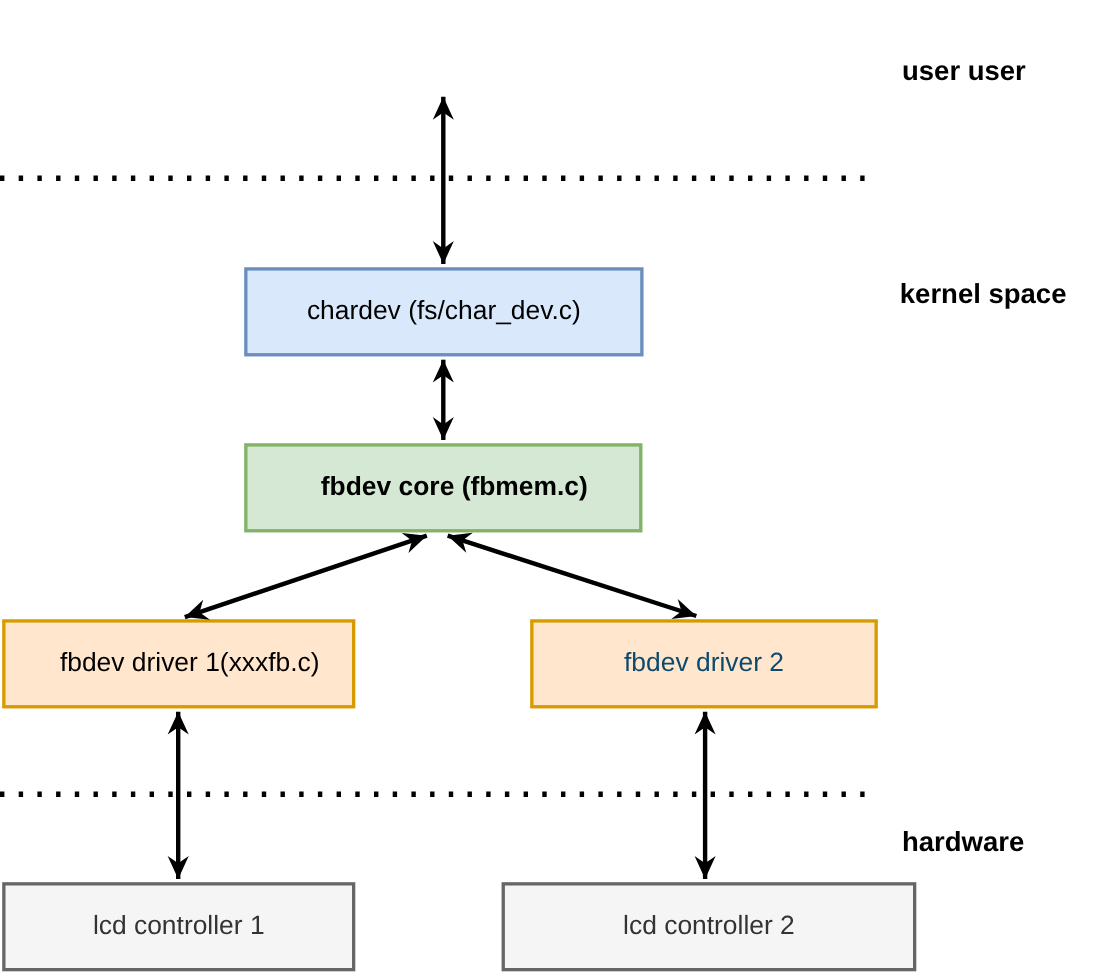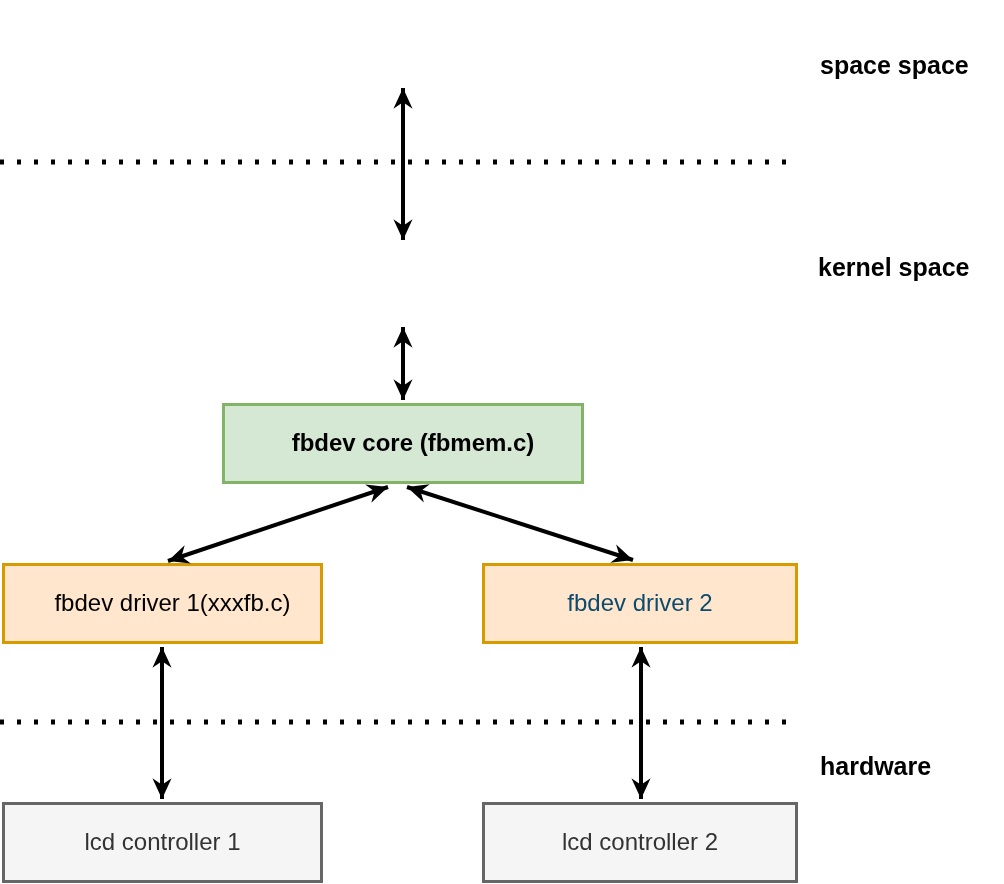--- a/index.html
+++ b/index.html
@@ -32,41 +32,44 @@
     color: #000;
     z-index: 1;
     white-space: nowrap;
   }
   #box-fbdev-app   { left: 222px; top: 4px;   width: 363px; height: 81px; border-width: 4px; }
   #box-chardev     { left: 222px; top: 243px; width: 363px; height: 81px; }
   #box-fbdev-core  { left: 222px; top: 403px; width: 362px; height: 81px; }
   #box-driver-1    { left: 2px;   top: 563px; width: 321px; height: 81px; }
   #box-driver-2    { left: 482px; top: 563px; width: 316px; height: 81px; }
   #box-lcd-1       { left: 2px;   top: 802px; width: 321px; height: 81px; }
-  #box-lcd-2       { left: 482px; top: 802px; width: 316px; height: 81px; }
+  #box-lcd-2       { left: 456px; top: 802px; width: 377px; height: 81px; }
   #label-user-space   { left: 820px; top: 51px; }
   #label-kernel-space { left: 818px; top: 253px; }
   #label-hardware     { left: 820px; top: 752px; }
   .wires {
     position: absolute;
     left: 0; top: 0;
     width: 1004px; height: 884px;
     z-index: 2;
     pointer-events: none;
   }
   .wires line { stroke: #000000; }
   .arrow-line { stroke-width: 4; }
   .dotted-line { stroke-width: 5; }
 </style>
 </head>
 <body>
 
 <div class="canvas">
 
 
+  <div class="node" id="box-chardev" style="background: rgb(218, 232, 252); border-color: rgb(108, 142, 191); color: rgb(0, 0, 0);">
+    <span>chardev (fs/char_dev.c)</span>
+  </div>
 
   <div class="node" id="box-fbdev-core" style="background: rgb(213, 232, 212); border-color: rgb(130, 179, 102); color: rgb(0, 0, 0); font-weight: bold; padding-left: 20px;">
     <span>fbdev core (fbmem.c)</span>
   </div>
 
   <div class="node" id="box-driver-1" style="background: rgb(255, 230, 204); border-color: rgb(215, 155, 0); color: rgb(0, 0, 0); padding-left: 20px;">
     <span>fbdev driver 1(xxxfb.c)</span>
   </div>
 
   <div class="node" id="box-driver-2" style="background: rgb(255, 230, 204); border-color: rgb(215, 155, 0); color: #0c4a6e;">
@@ -74,21 +77,21 @@
   </div>
 
   <div class="node" id="box-lcd-1" style="background: rgb(245, 245, 245); border-color: rgb(102, 102, 102); color: rgb(51, 51, 51);">
     <span>lcd controller 1</span>
   </div>
 
   <div class="node" id="box-lcd-2" style="background: rgb(245, 245, 245); border-color: rgb(102, 102, 102); color: rgb(51, 51, 51);">
     <span>lcd controller 2</span>
   </div>
 
-  <div class="zone-label" id="label-user-space">space space</div>
+  <div class="zone-label" id="label-user-space">user user</div>
   <div class="zone-label" id="label-kernel-space">kernel space</div>
   <div class="zone-label" id="label-hardware">hardware</div>
 
   <svg class="wires" viewBox="0 0 1004 884" xmlns="http://www.w3.org/2000/svg">
     <defs>
       <marker id="arrowhead" viewBox="0 0 12 12" refX="11" refY="6" markerUnits="userSpaceOnUse" markerWidth="25" markerHeight="25" orient="auto-start-reverse">
         <path d="M 1,1.4 L 11,6 L 1,10.6 L 4.2,6 Z" fill="#000000"></path>
       </marker>
     </defs>
 

